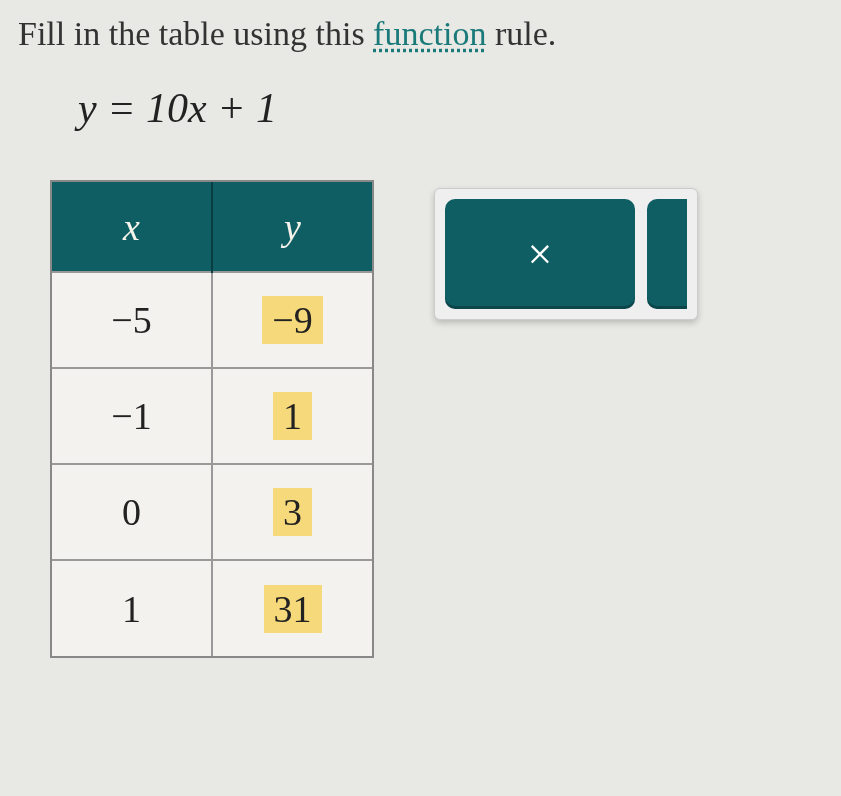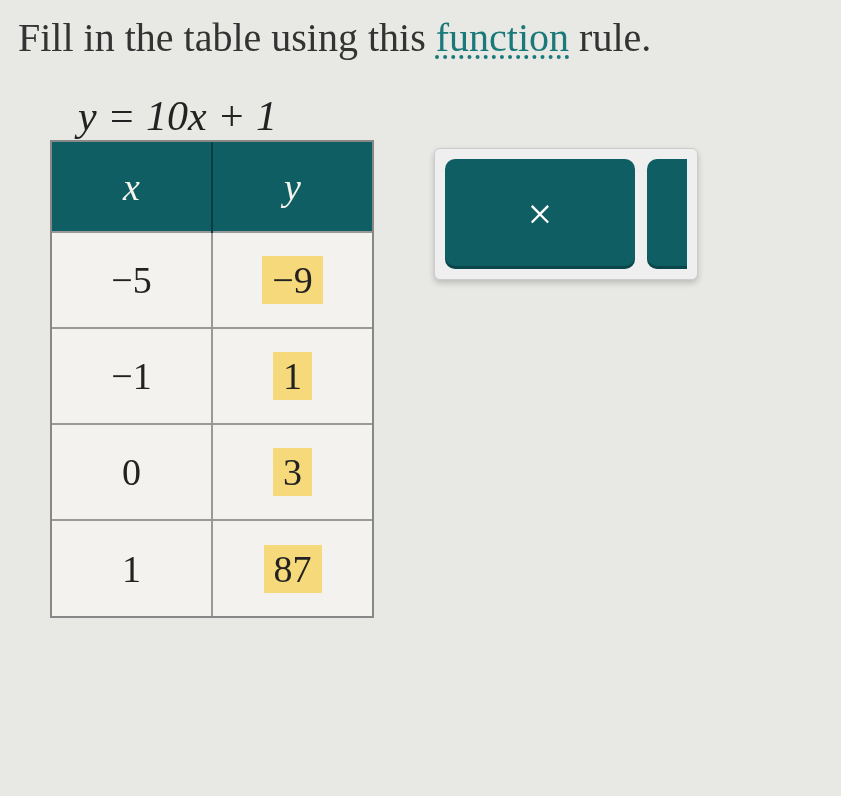--- a/index.html
+++ b/index.html
@@ -10,36 +10,37 @@
     body {
       font-family: Georgia, 'Times New Roman', serif;
       background: #e8e8e4;
       width: 841px;
       height: 796px;
       padding: 12px 0 0 18px;
       color: #2a2a2a;
       overflow: hidden;
     }
     .instruction {
-      font-size: 40px;
+      font-size: 34px;
       color: #333;
       margin-bottom: 28px;
       line-height: 1.3;
     }
     .instruction .link {
       color: #1a7a7a;
       text-decoration: underline;
       text-decoration-style: dotted;
       text-underline-offset: 4px;
     }
     .equation {
       font-size: 42px;
       font-style: italic;
       font-family: 'Times New Roman', serif;
       margin-left: 60px;
+      margin-bottom: 48px;
       color: #222;
     }
     .equation .var {
       font-style: italic;
     }
     .content-row {
       display: flex;
       align-items: flex-start;
       gap: 60px;
       margin-left: 32px;
@@ -144,21 +145,21 @@
         <tr>
           <td>−1</td>
           <td><span class="hl">1</span></td>
         </tr>
         <tr>
           <td>0</td>
           <td><span class="hl">3</span></td>
         </tr>
         <tr>
           <td>1</td>
-          <td><span class="hl">87</span></td>
+          <td><span class="hl">31</span></td>
         </tr>
       </tbody>
     </table>
   </div>
 
   <div class="feedback">
     <div class="btn">
       <span>×</span>
     </div>
     <div class="btn2"></div>

